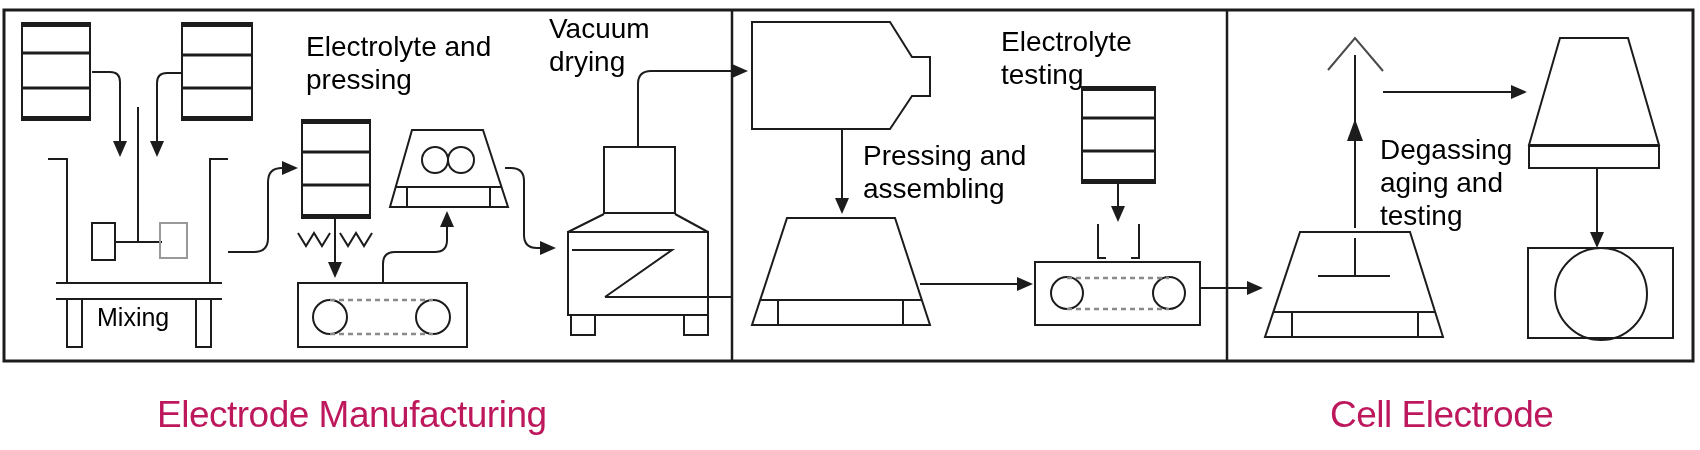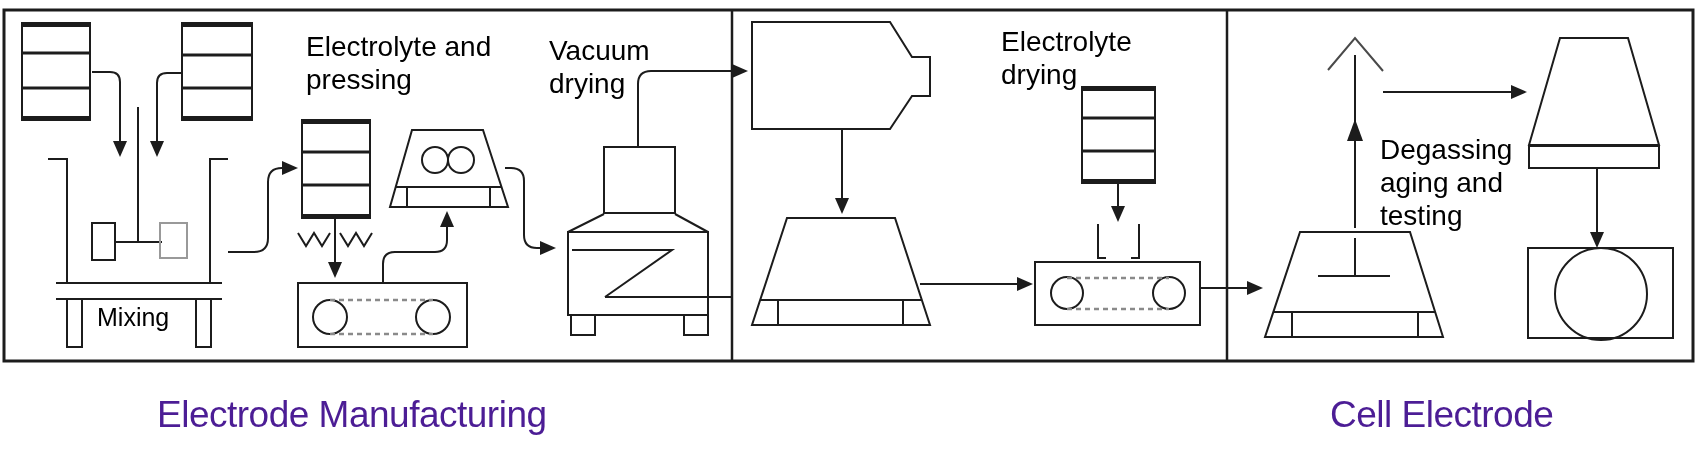--- a/index.html
+++ b/index.html
@@ -14,21 +14,21 @@
   .plabel{
     position:absolute;
     color:#000000;
     font-size:28px;
     line-height:33px;
     white-space:pre-line;
   }
   .plabel.small{font-size:25px;line-height:29px;}
   .stage-label{
     position:absolute;
-    color:#4c1d95;
+    color:#be185d;
     font-size:37px;
     line-height:42px;
     white-space:nowrap;
     letter-spacing:-0.5px;
   }
 </style>
 </head>
 <body>
 
 <div class="canvas">
@@ -193,26 +193,28 @@
       <rect x="1528" y="248" width="145" height="90"></rect>
       <circle cx="1601" cy="294" r="46"></circle>
     </g>
   </svg>
 
   <div class="plabel small" style="left:97px;top:303px;">Mixing</div>
 
   <div class="plabel" style="left:306px;top:30px;">Electrolyte and
 pressing</div>
 
-  <div class="plabel" style="left:549px;top:34px;">Vacuum
+  <div class="plabel" style="left:549px;top:12px;">Vacuum
 drying</div>
 
+  <div class="plabel" style="left:863px;top:139px;">Pressing and
+assembling</div>
 
   <div class="plabel" style="left:1001px;top:25px;">Electrolyte
-drying</div>
+testing</div>
 
   <div class="plabel" style="left:1380px;top:133px;">Degassing
 aging and
 testing</div>
 
   <div class="stage-label" style="left:157px;top:394px;">Electrode Manufacturing</div>
 
 
   <div class="stage-label" style="left:1330px;top:394px;">Cell Electrode</div>
 

